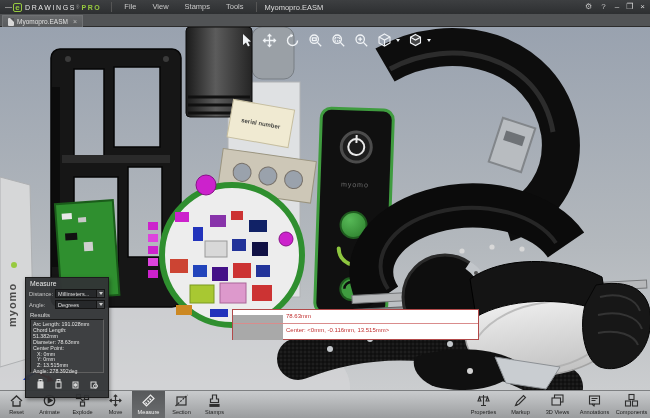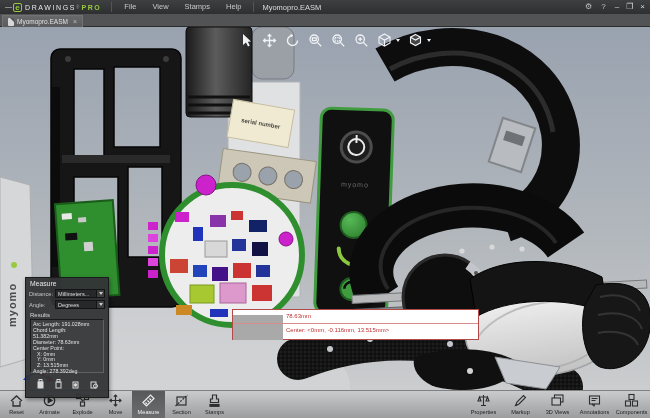--- a/index.html
+++ b/index.html
@@ -100,21 +100,21 @@
       <div class="logo-dash"></div>
       <div class="logo-e">e</div>
       <span class="logo-drawings">DRAWINGS</span>
       <span class="logo-reg">®</span>
       <span class="logo-pro">PRO</span>
     </div>
     <div class="tb-sep"></div>
     <span class="menu-item">File</span>
     <span class="menu-item">View</span>
     <span class="menu-item">Stamps</span>
-    <span class="menu-item">Help</span>
+    <span class="menu-item">Tools</span>
     <div class="tb-sep"></div>
     <span class="doc-title">Myomopro.EASM</span>
     <div class="tb-right">
       <span class="tb-ico">⚙</span>
       <span class="tb-ico">?</span>
       <div class="winbtns">
         <span class="winbtn">–</span>
         <span class="winbtn">❐</span>
         <span class="winbtn">×</span>
       </div>

